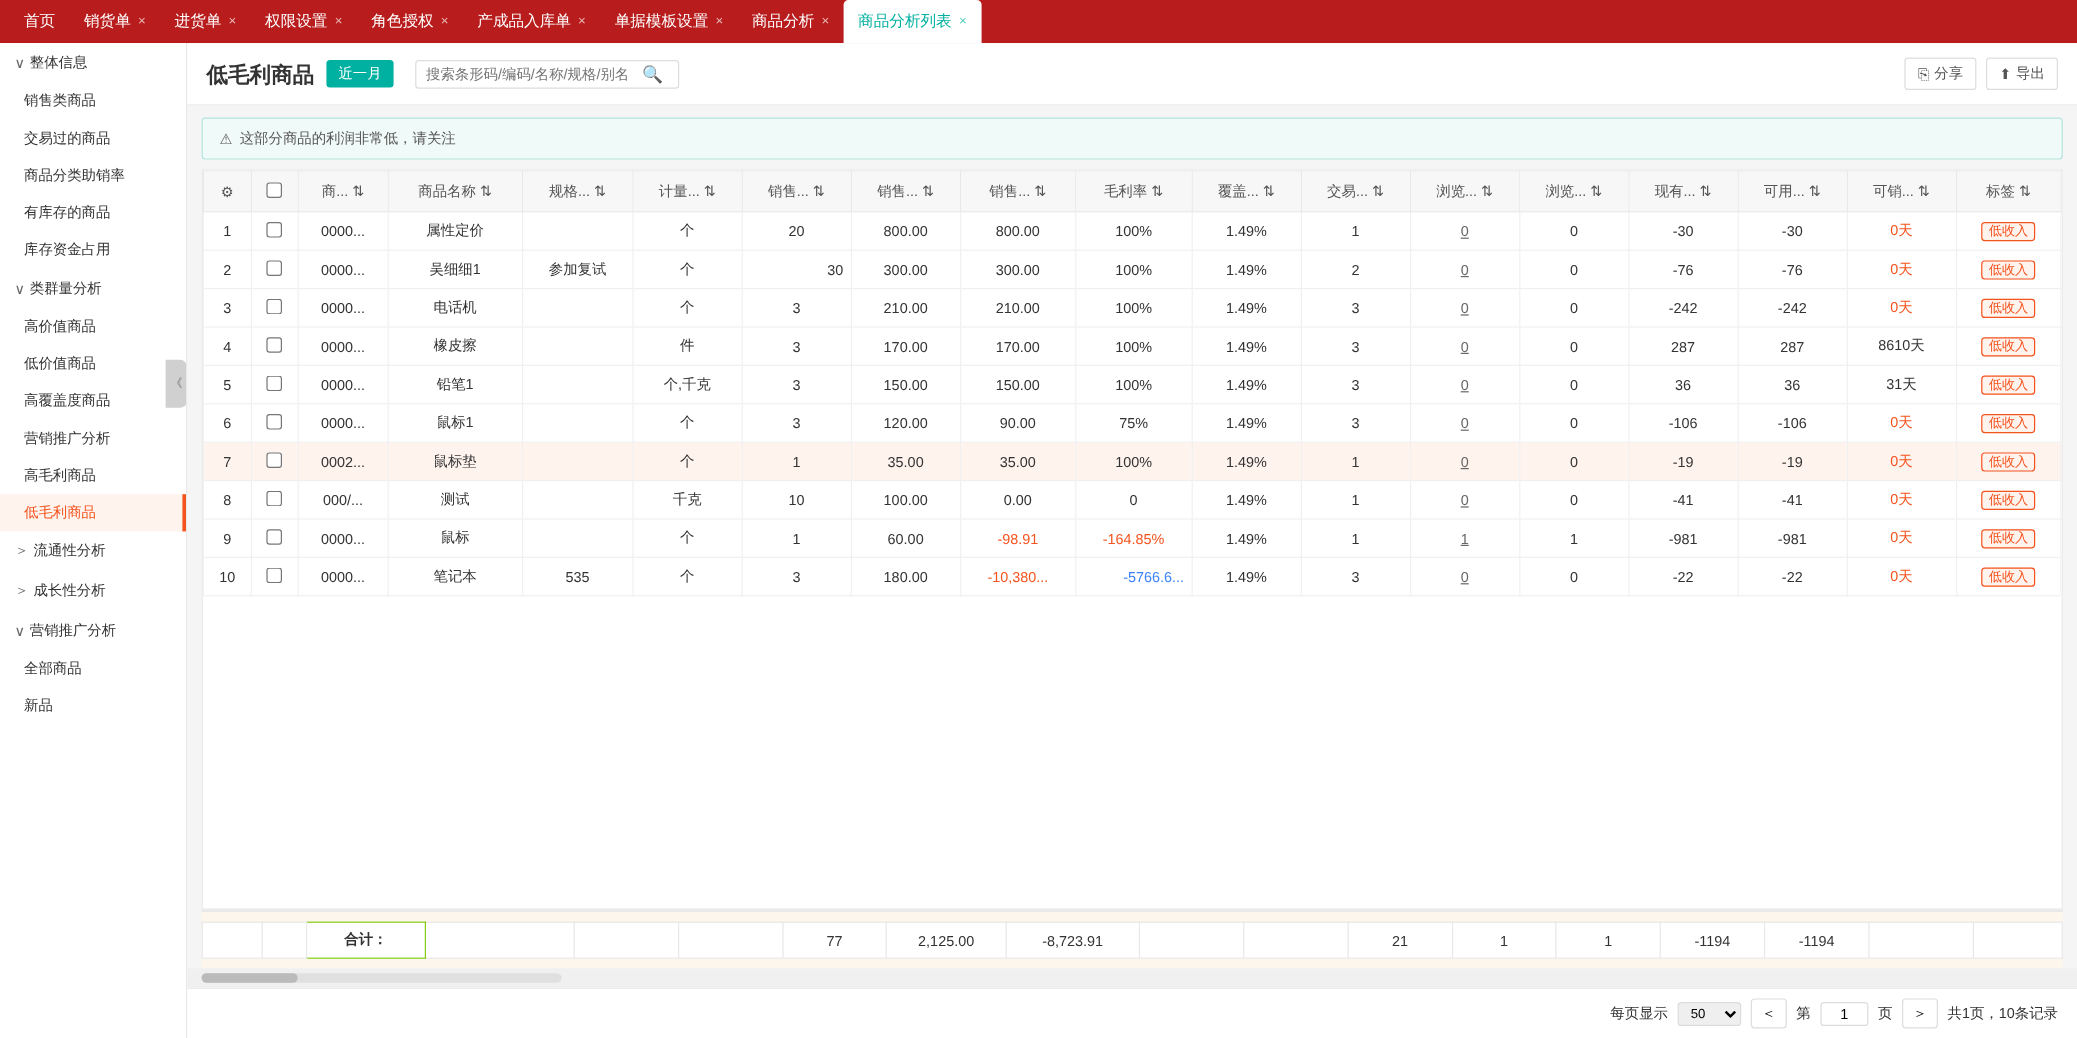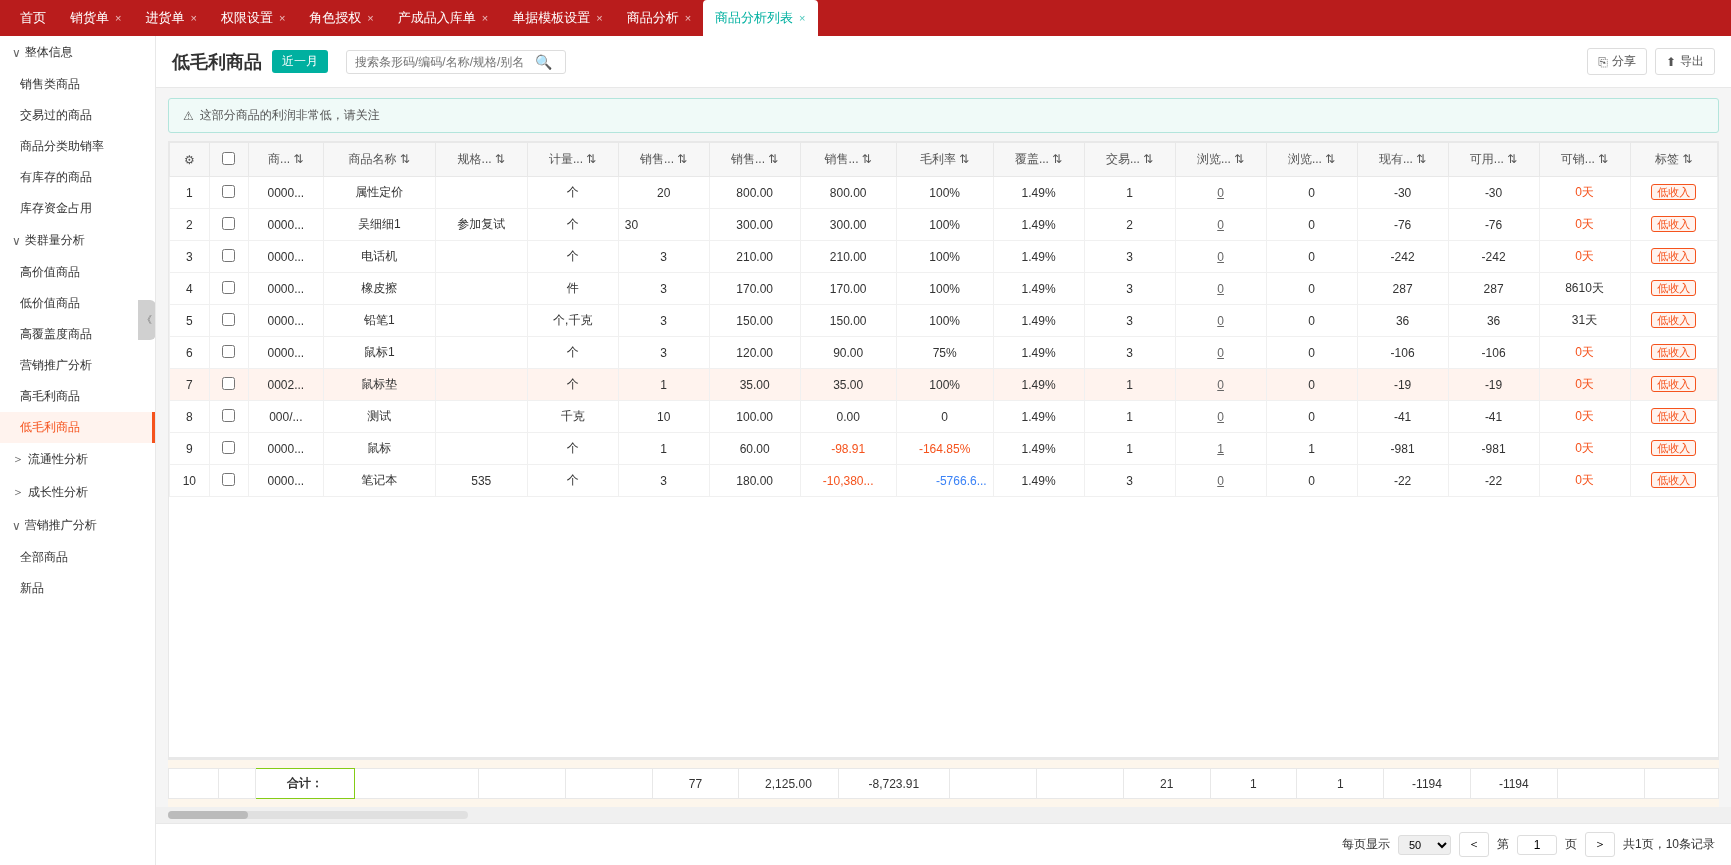--- a/index.html
+++ b/index.html
@@ -227,21 +227,21 @@
       <td style="text-align:center; color:#f5531d;">0天</td>
       <td style="text-align:center;"><span class="tag-low-income">低收入</span></td>
     </tr>
             <tr>
       <td style="text-align:center;">2</td>
       <td style="text-align:center;"><input type="checkbox" style=""></td>
       <td style="text-align:center;">0000...</td>
       <td>吴细细1</td>
       <td style="text-align:center;">参加复试</td>
       <td style="text-align:center;">个</td>
-      <td style="text-align:left;">30</td>
+      <td style="text-align:right;">30</td>
       <td style="text-align:center;">300.00</td>
       <td style="text-align:center; ">300.00</td>
       <td style="text-align:center; ">100%</td>
       <td style="text-align:center;">1.49%</td>
       <td style="text-align:center;">2</td>
       <td style="text-align:center;"><span class="zero-link">0</span></td>
       <td style="text-align:center;">0</td>
       <td style="text-align:center;">-76</td>
       <td style="text-align:center;">-76</td>
       <td style="text-align:center; color:#f5531d;">0天</td>

